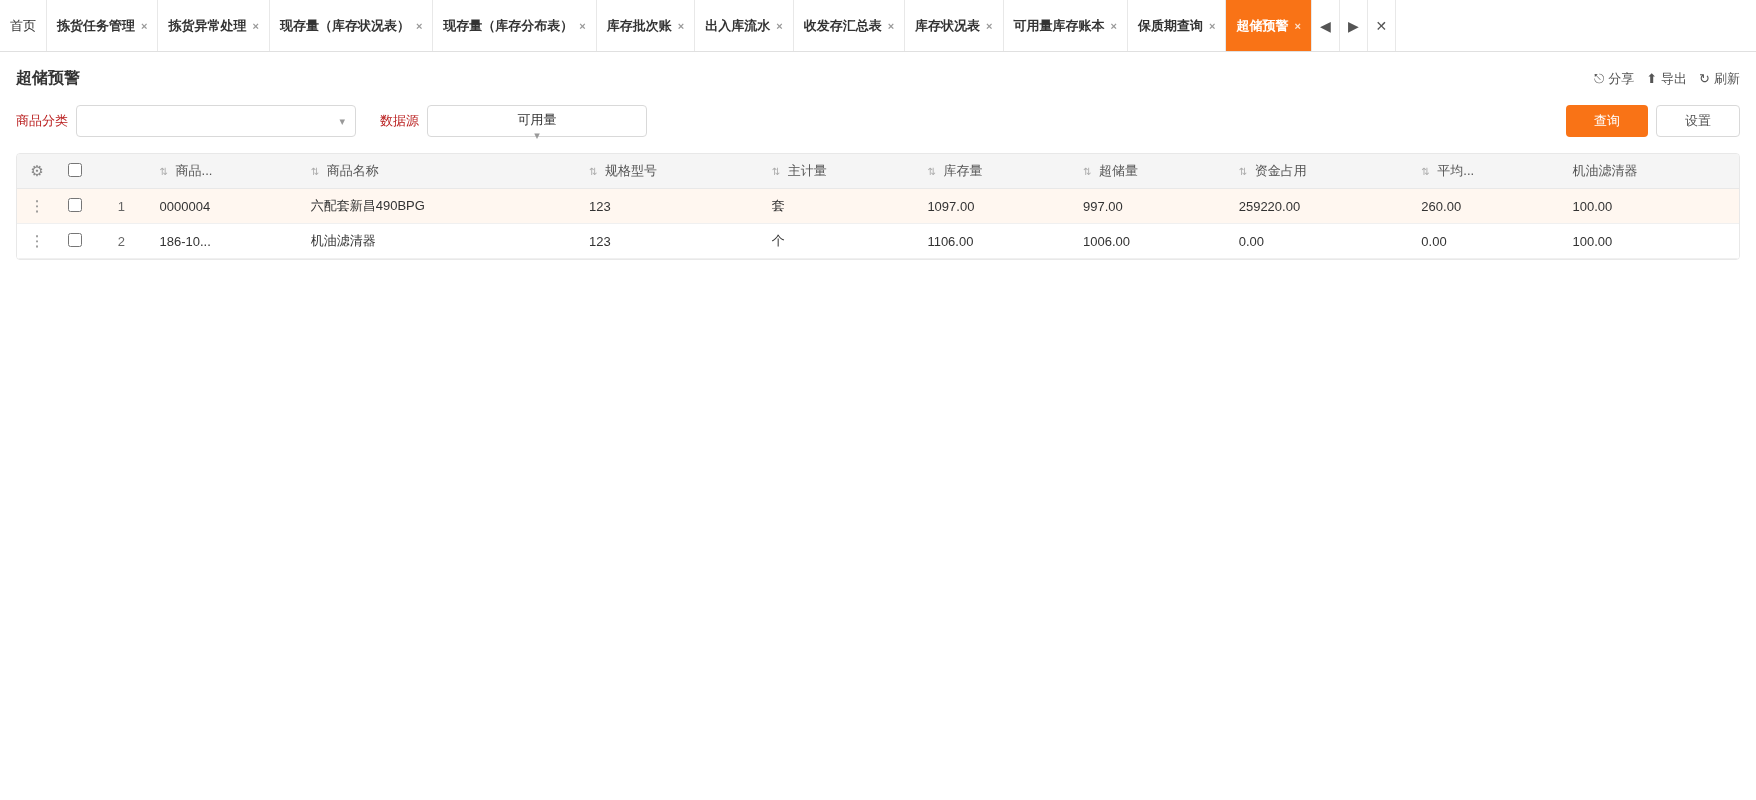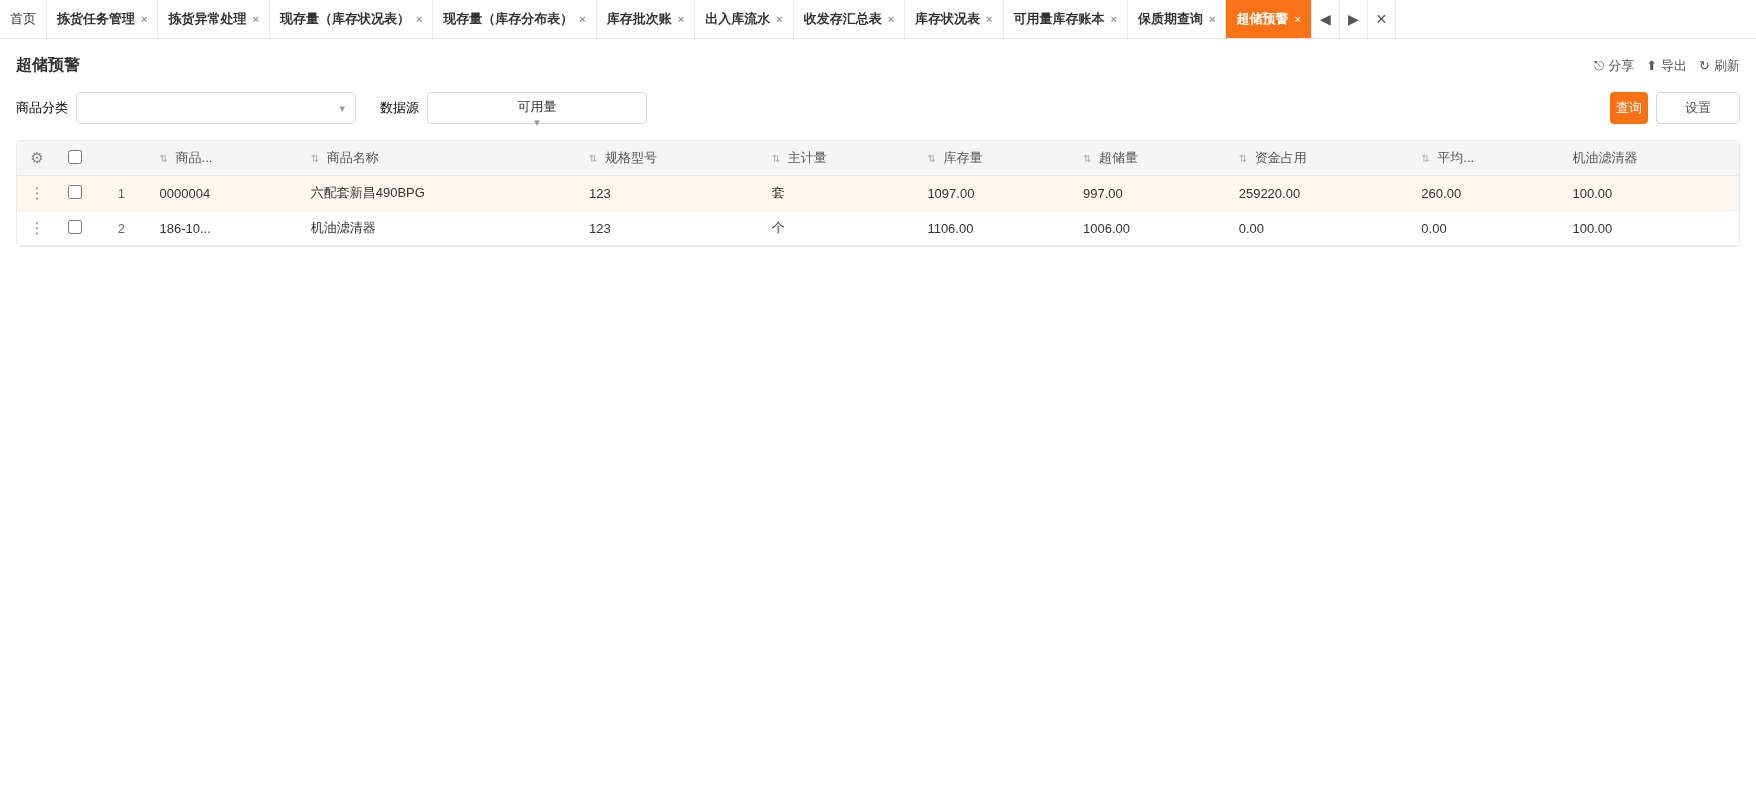--- a/index.html
+++ b/index.html
@@ -4,21 +4,21 @@
   <style>
     * { box-sizing: border-box; margin: 0; padding: 0; font-family: 'Microsoft YaHei', Arial, sans-serif; font-size: 13px; }
     body { background: #f5f5f5; overflow-x: hidden; }
 
     
     .topbar {
       background: #fff;
       border-bottom: 1px solid #e0e0e0;
       display: flex;
       align-items: center;
-      height: 39px;
+      height: 52px;
       overflow: hidden;
     }
     .topbar-item {
       display: flex;
       align-items: center;
       padding: 0 10px;
       height: 100%;
       white-space: nowrap;
       cursor: pointer;
       color: #333;
@@ -90,21 +90,21 @@
       align-items: center;
       gap: 24px;
       margin-bottom: 16px;
     }
     .filter-item {
       display: flex;
       align-items: center;
       gap: 8px;
     }
     .filter-label {
-      color: #000000;
+      color: #b91c1c;
       white-space: nowrap;
     }
     .filter-select {
       display: flex;
       align-items: center;
       border: 1px solid #d9d9d9;
       border-radius: 4px;
       padding: 5px 10px;
       background: #fff;
       cursor: pointer;
@@ -117,21 +117,21 @@
       min-width: 220px;
       flex-direction: column;
     }
     .filter-select .arrow { color: #999; font-size: 11px; }
 
     .btn-query {
       background: #f97316;
       color: #fff;
       border: none;
       border-radius: 4px;
-      padding: 6px 6px;
+      padding: 6px 28px;
       cursor: pointer;
       font-size: 13px;
       height: 32px;
     }
     .btn-settings {
       background: #fff;
       color: #555;
       border: 1px solid #d9d9d9;
       border-radius: 4px;
       padding: 6px 28px;

